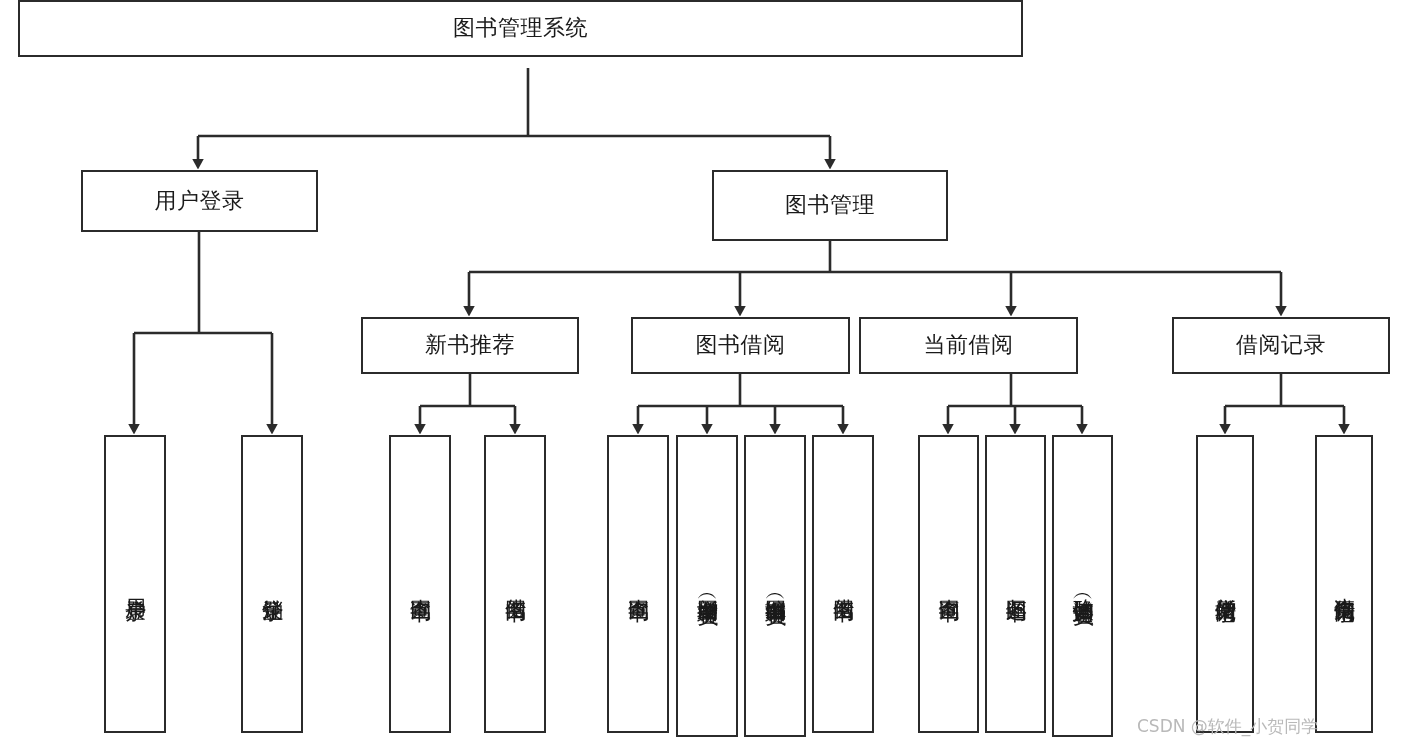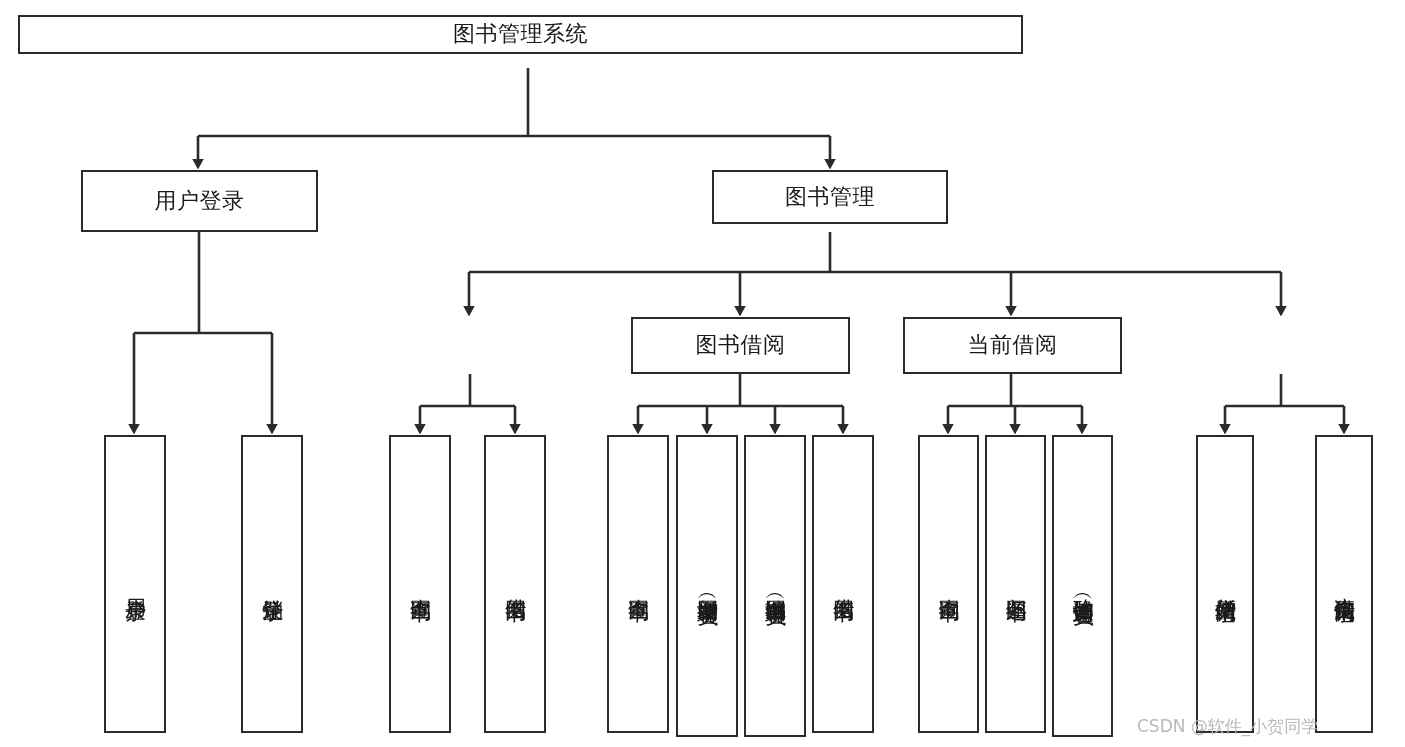--- a/index.html
+++ b/index.html
@@ -110,36 +110,42 @@
       <path d="M1015,406 L1015,425" marker-end="url(#arrow)"></path>
       <path d="M1082,406 L1082,425" marker-end="url(#arrow)"></path>
 
       <path d="M1281,374 L1281,406"></path>
       <path d="M1225,406 L1344,406"></path>
       <path d="M1225,406 L1225,425" marker-end="url(#arrow)"></path>
       <path d="M1344,406 L1344,425" marker-end="url(#arrow)"></path>
     </g>
   </svg>
 
-  <div class="node-box" style="left: 18px; top: 15px; width: 1005px; height: 39px;">
+  <div class="node-box" style="left: 18px; top: 0; width: 1005px; height: 57px;">
     <span class="node-label-h">图书管理系统</span>
   </div>
 
   <div class="node-box" style="left: 81px; top: 170px; width: 237px; height: 62px;">
     <span class="node-label-h">用户登录</span>
   </div>
-  <div class="node-box" style="left: 712px; top: 170px; width: 236px; height: 54px;">
+  <div class="node-box" style="left: 712px; top: 170px; width: 236px; height: 71px;">
     <span class="node-label-h">图书管理</span>
   </div>
 
+  <div class="node-box" style="left: 361px; top: 317px; width: 218px; height: 57px;">
+    <span class="node-label-h">新书推荐</span>
+  </div>
   <div class="node-box" style="left: 631px; top: 317px; width: 219px; height: 57px; font-family: Liberation Serif, serif;">
     <span class="node-label-h">图书借阅</span>
   </div>
-  <div class="node-box" style="left: 903px; top: 317px; width: 219px; height: 57px;">
+  <div class="node-box" style="left: 859px; top: 317px; width: 219px; height: 57px;">
     <span class="node-label-h">当前借阅</span>
+  </div>
+  <div class="node-box" style="left: 1172px; top: 317px; width: 218px; height: 57px;">
+    <span class="node-label-h">借阅记录</span>
   </div>
 
   <div class="node-box" style="left: 104px; top: 435px; width: 62px; height: 298px;">
     <span class="node-label-v">用户登录</span>
   </div>
   <div class="node-box" style="left: 241px; top: 435px; width: 62px; height: 298px;">
     <span class="node-label-v">注销登录</span>
   </div>
 
   <div class="node-box" style="left: 389px; top: 435px; width: 62px; height: 298px;">

